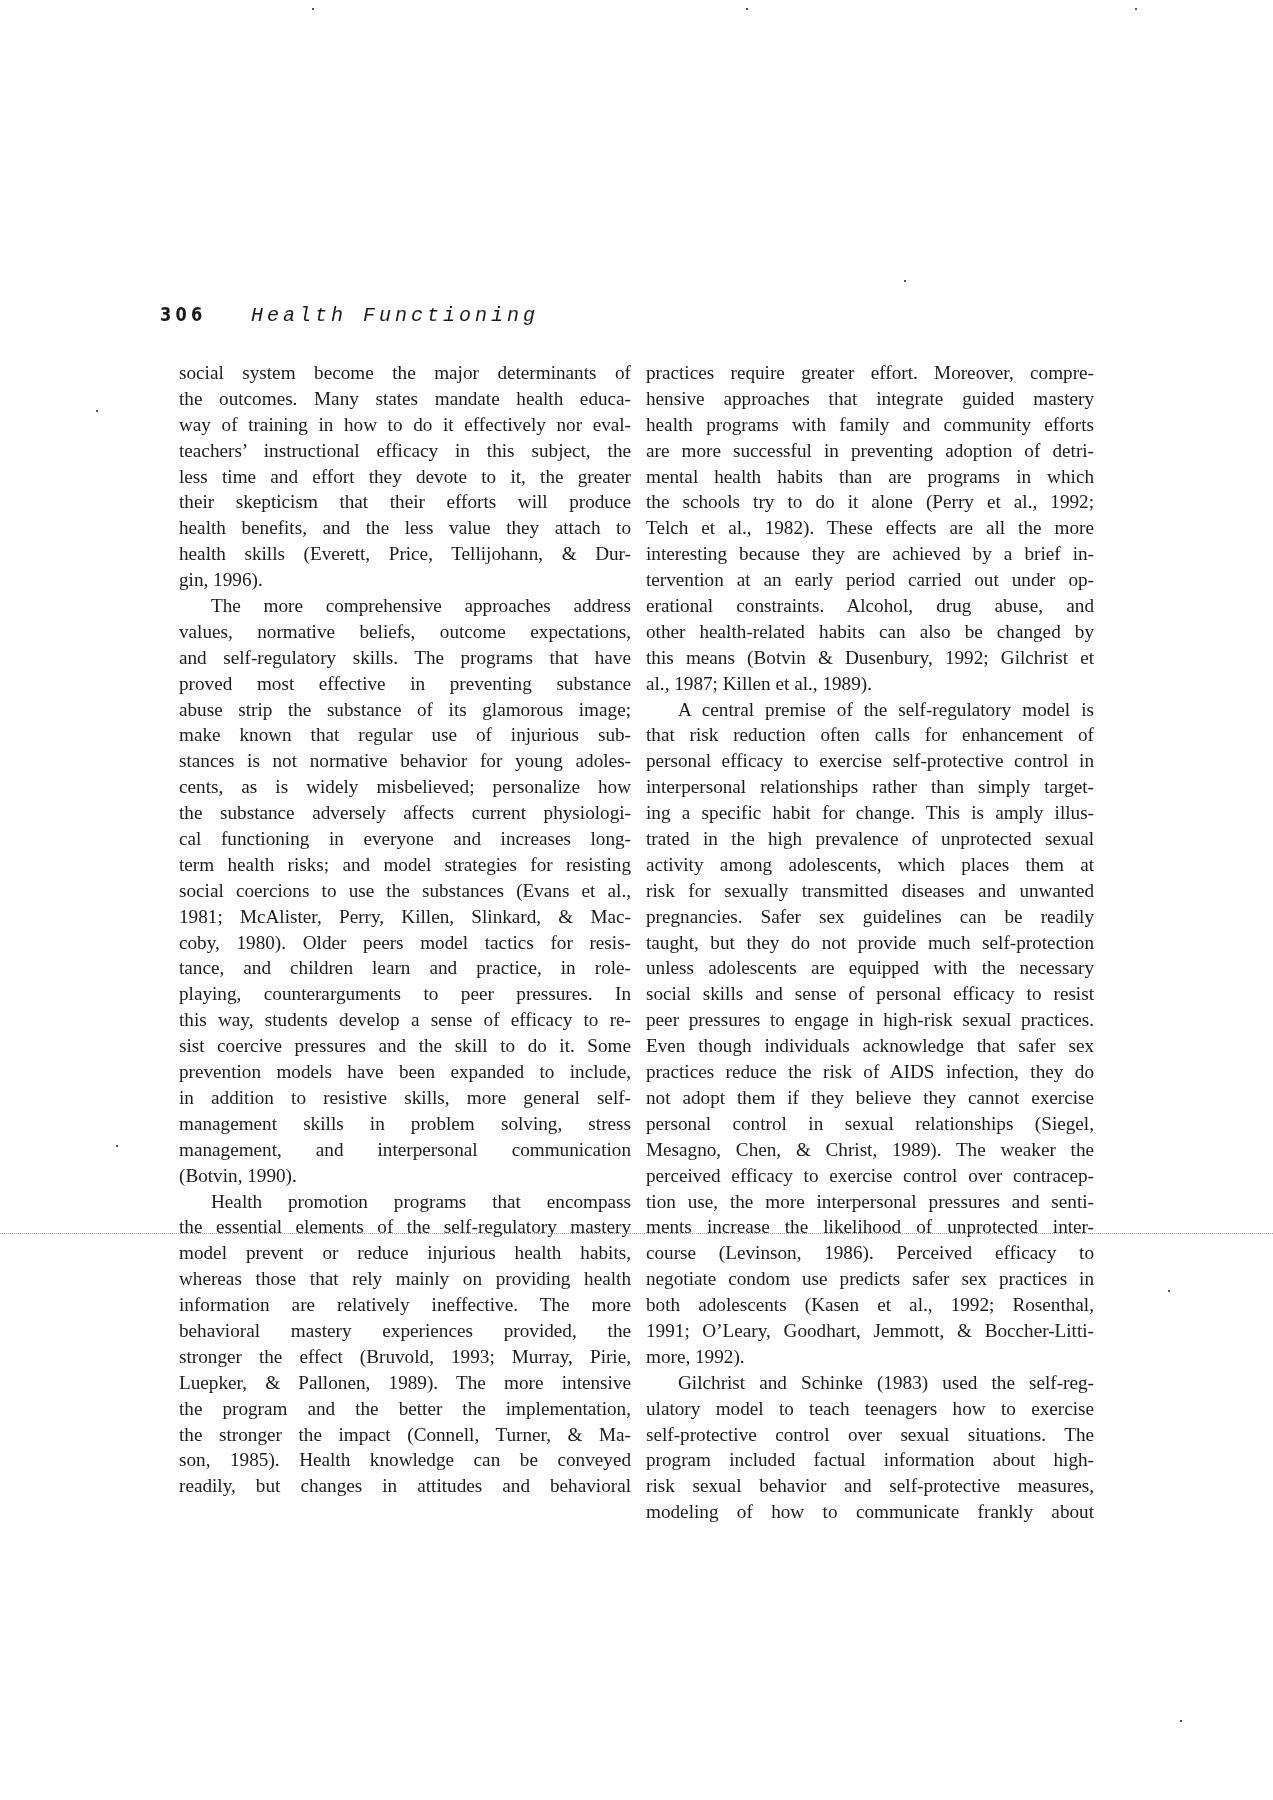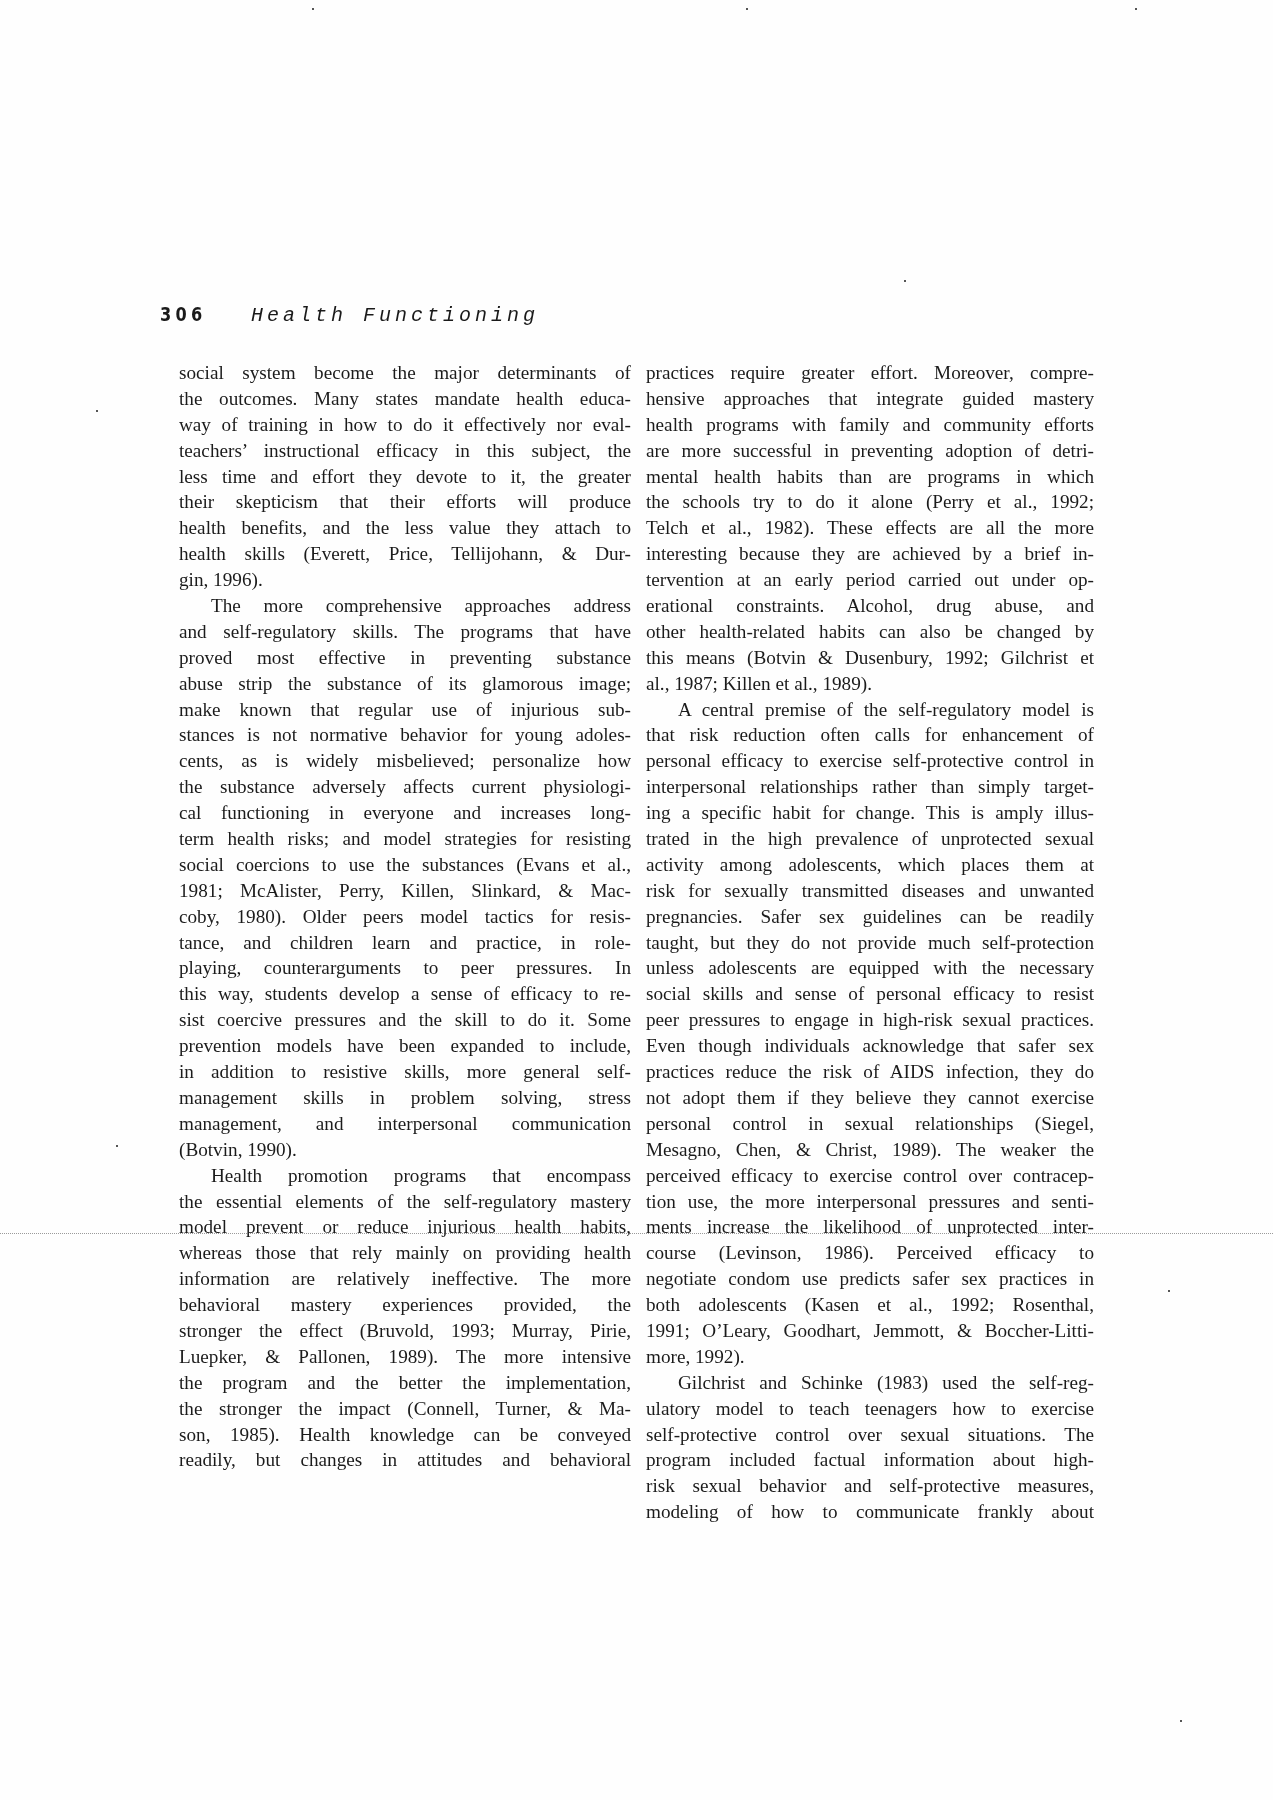--- a/index.html
+++ b/index.html
@@ -33,20 +33,21 @@
       <div class="line">social system become the major determinants of</div>
       <div class="line">the outcomes. Many states mandate health educa-</div>
       <div class="line">way of training in how to do it effectively nor eval-</div>
       <div class="line">teachers’ instructional efficacy in this subject, the</div>
       <div class="line">less time and effort they devote to it, the greater</div>
       <div class="line">their skepticism that their efforts will produce</div>
       <div class="line">health benefits, and the less value they attach to</div>
       <div class="line">health skills (Everett, Price, Tellijohann, &amp; Dur-</div>
       <div class="line last">gin, 1996).</div>
       <div class="line indent">The more comprehensive approaches address</div>
+      <div class="line">values, normative beliefs, outcome expectations,</div>
       <div class="line">and self-regulatory skills. The programs that have</div>
       <div class="line">proved most effective in preventing substance</div>
       <div class="line">abuse strip the substance of its glamorous image;</div>
       <div class="line">make known that regular use of injurious sub-</div>
       <div class="line">stances is not normative behavior for young adoles-</div>
       <div class="line">cents, as is widely misbelieved; personalize how</div>
       <div class="line">the substance adversely affects current physiologi-</div>
       <div class="line">cal functioning in everyone and increases long-</div>
       <div class="line">term health risks; and model strategies for resisting</div>
       <div class="line">social coercions to use the substances (Evans et al.,</div>

